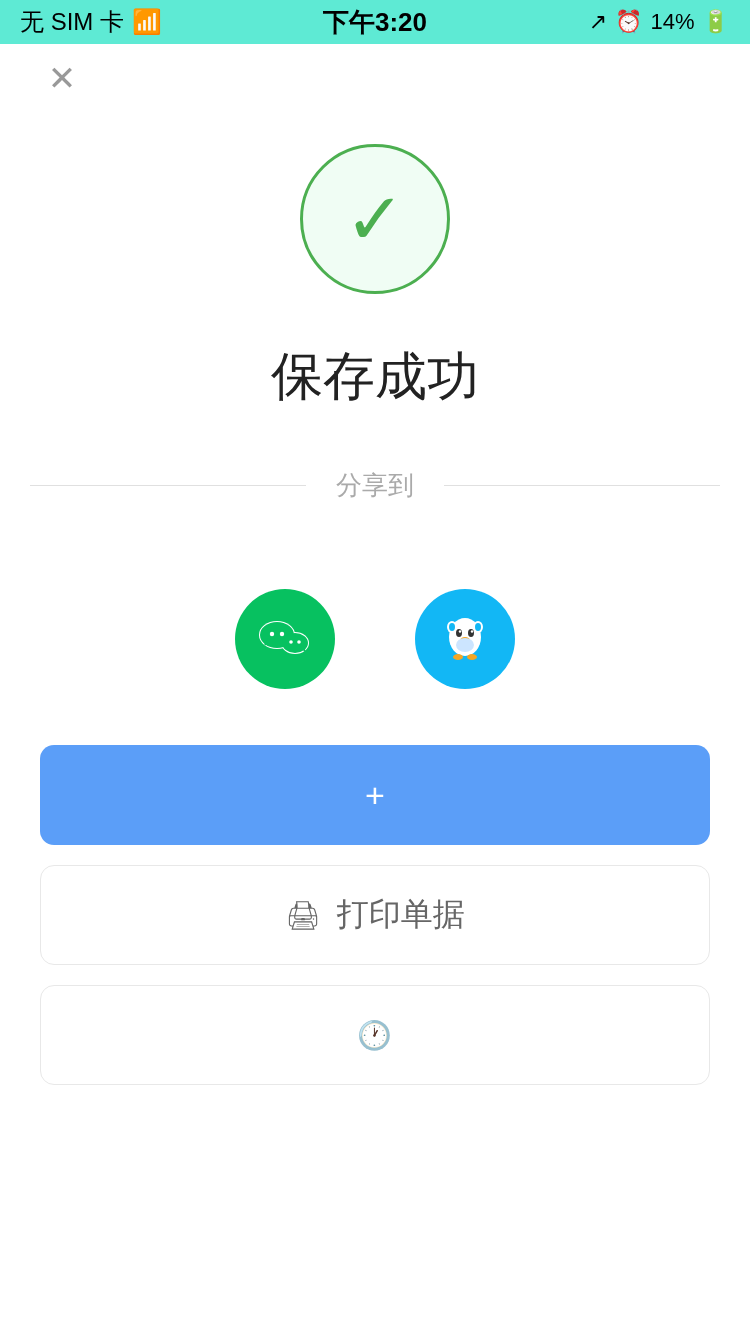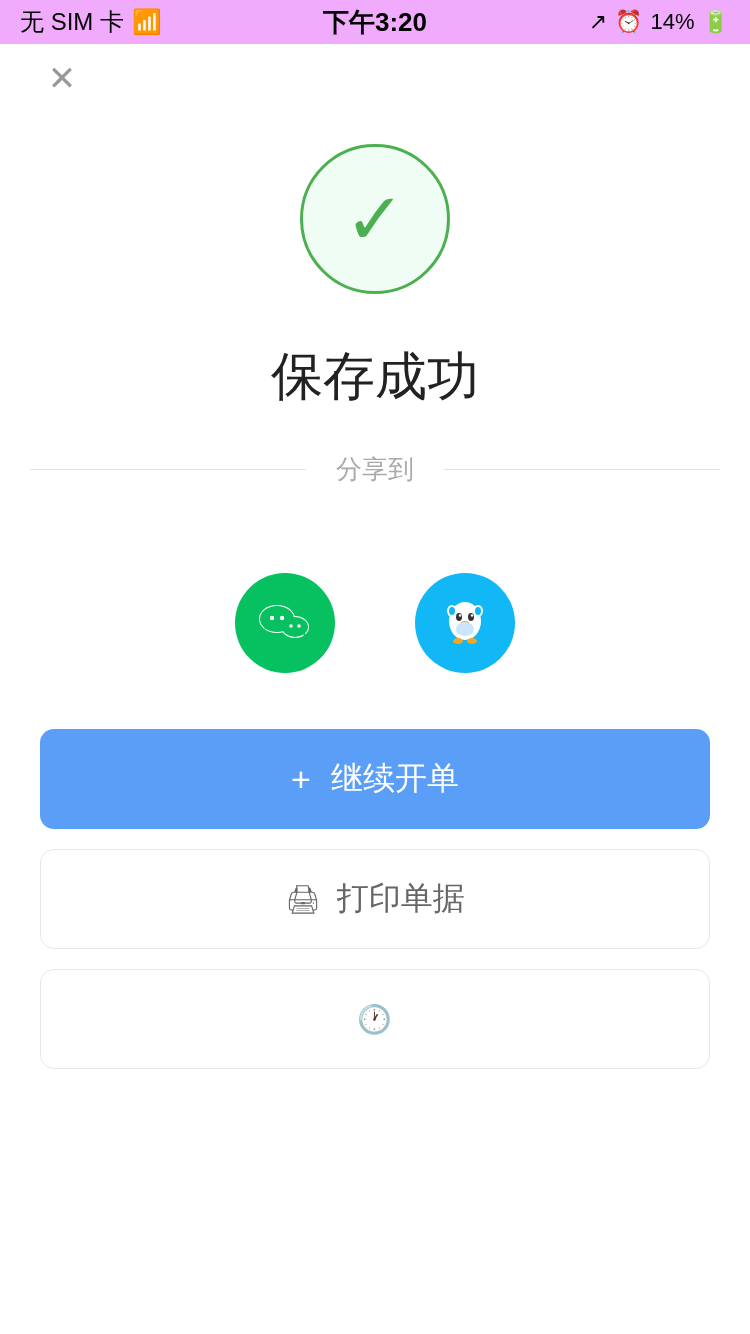--- a/index.html
+++ b/index.html
@@ -15,21 +15,21 @@
     }
 
     
     .status-bar {
       width: 100%;
       height: 44px;
       display: flex;
       align-items: center;
       justify-content: space-between;
       padding: 12px 20px;
-      background: #f0abfc;
+      background: #5eead4;
     }
     .status-left {
       font-size: 24px;
       font-weight: 500;
       color: #000;
       display: flex;
       align-items: center;
       gap: 8px;
     }
     .status-center {
@@ -87,21 +87,21 @@
       color: #4CAF50;
       font-size: 72px;
       line-height: 1;
     }
 
     
     .success-title {
       font-size: 52px;
       font-weight: 500;
       color: #222;
-      margin-bottom: 40px;
+      margin-bottom: 56px;
     }
 
     
     .share-section {
       width: 100%;
       display: flex;
       flex-direction: column;
       align-items: center;
       margin-bottom: 56px;
       gap: 46px;
@@ -268,21 +268,20 @@
           <ellipse cx="17" cy="18" rx="3" ry="4" fill="#12B7F5"></ellipse>
           <ellipse cx="43" cy="18" rx="3" ry="4" fill="#12B7F5"></ellipse>
         </svg>
       </div>
     </div>
   </div>
 
   <div class="action-buttons">
     <button class="action-btn btn-primary">
       <span style="font-size:34px;">+</span>
-      <span style="margin-left:4px;">继续开单</span>
     </button>
     <button class="action-btn btn-secondary">
       <span style="font-size:28px;">🖨</span>
       <span>打印单据</span>
     </button>
     <button class="action-btn btn-secondary">
       <span style="font-size:28px;">🕐</span>
     </button>
   </div>
 

